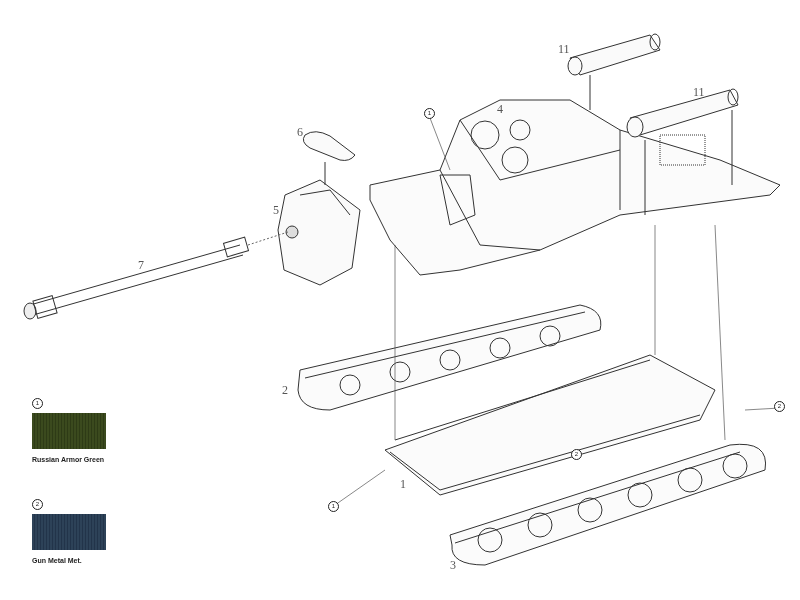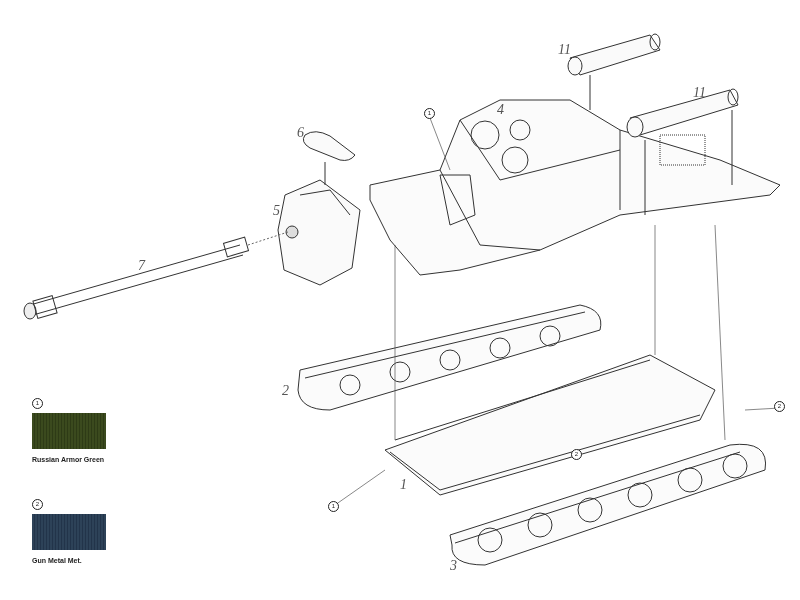--- a/index.html
+++ b/index.html
@@ -1,18 +1,18 @@
 <!DOCTYPE html>
 <html><head>
 <meta charset="utf-8">
 <style>
   html,body{margin:0;padding:0;background:#fff;}
   body{width:800px;height:600px;position:relative;overflow:hidden;font-family:"Liberation Sans",sans-serif;}
   svg.main{position:absolute;left:0;top:0;width:800px;height:600px;}
-  .lbl{position:absolute;font-size:14px;color:#555;font-family:"Liberation Serif",serif;font-style:italic;}
+  .lbl{position:absolute;font-size:12px;color:#555;font-family:"Liberation Serif",serif;}
   .circ{position:absolute;width:9px;height:9px;border:1px solid #222;border-radius:50%;font-size:6px;line-height:9px;text-align:center;color:#222;background:#fff;}
   .swatch{position:absolute;width:74px;height:36px;}
   .swname{position:absolute;font-size:7px;font-weight:bold;color:#222;white-space:nowrap;}
 </style>
 </head>
 <body>
 
 <svg class="main" viewBox="0 0 800 600">
   <g fill="none" stroke="#333" stroke-width="1">
 

